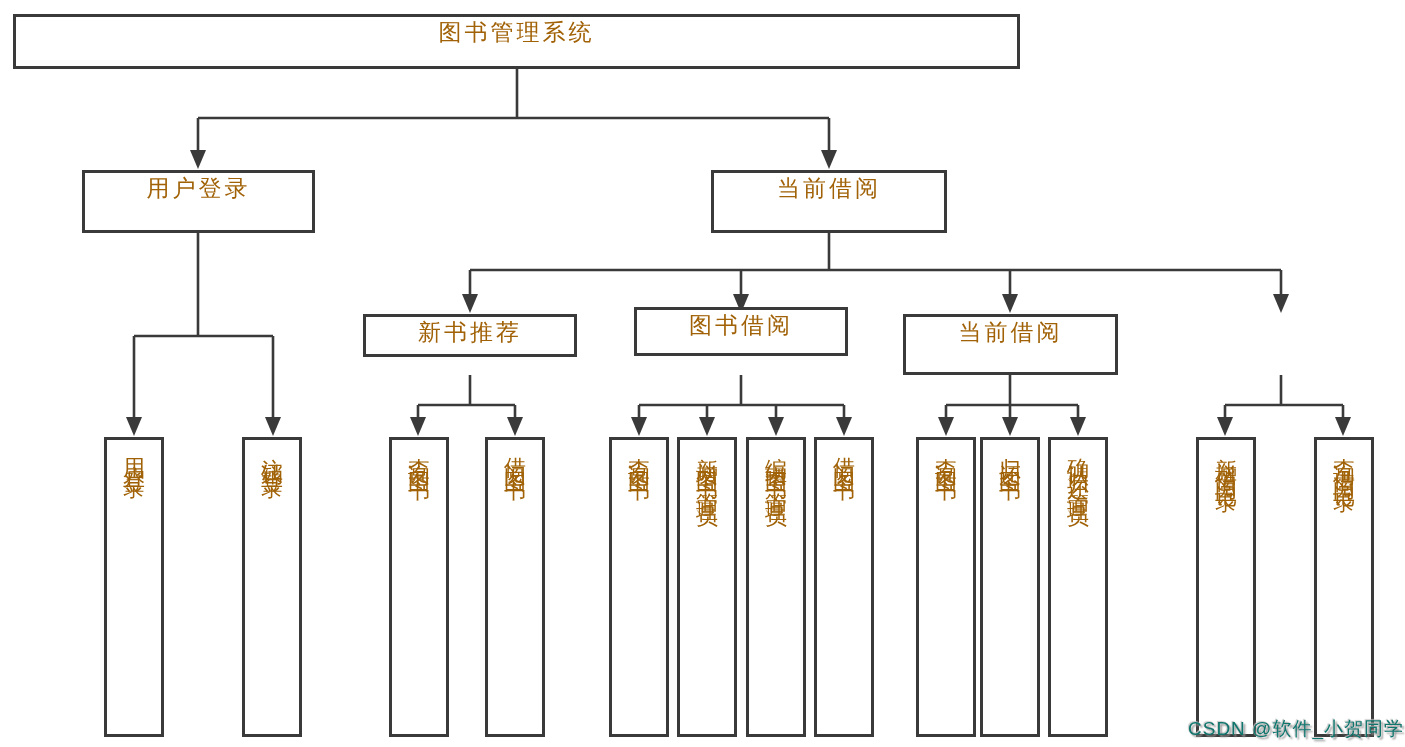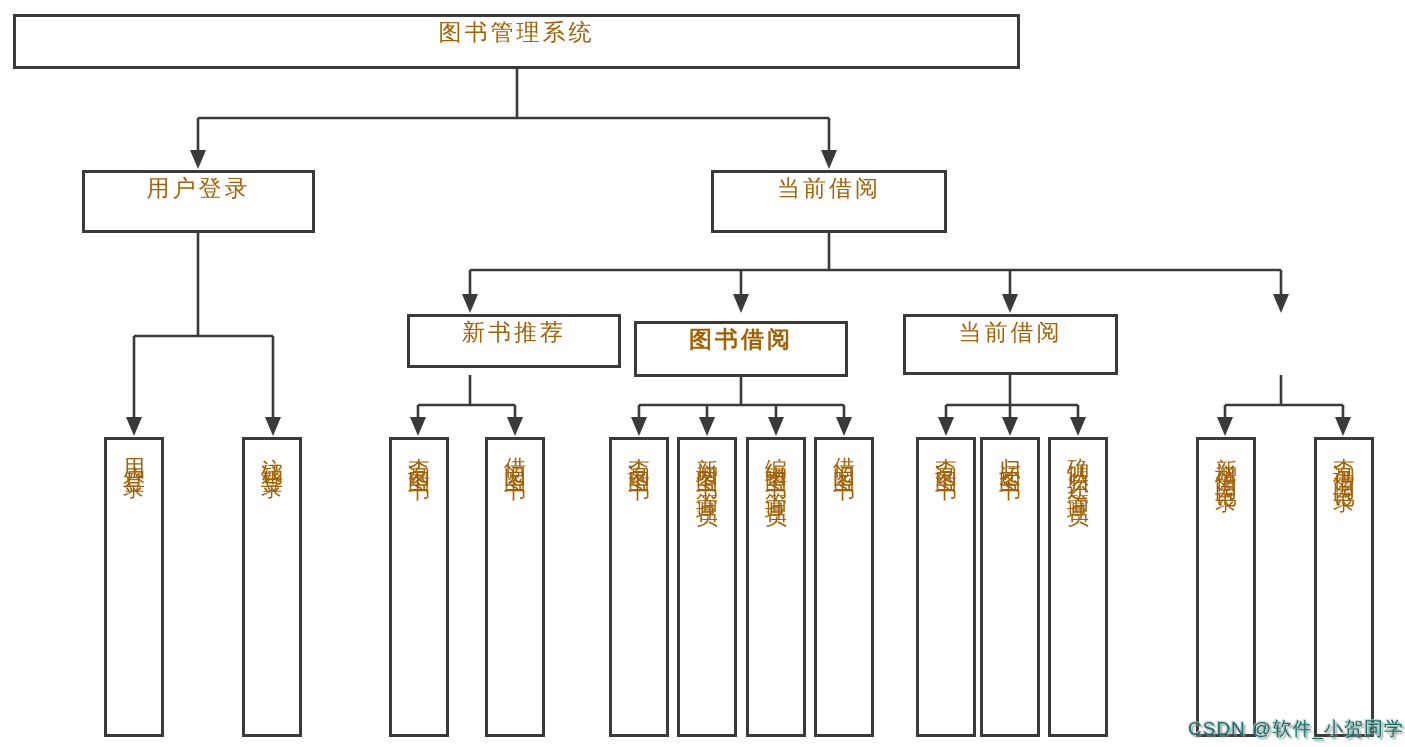--- a/index.html
+++ b/index.html
@@ -49,22 +49,22 @@
     z-index:10;
     white-space:nowrap;
   }
 
   
   #n-root{left:13px;top:14px;width:1007px;height:55px;}
   
   #n-user-login{left:82px;top:170px;width:233px;height:63px;}
   #n-book-mgmt{left:711px;top:170px;width:236px;height:63px;}
   
-  #n-new-book{left:363px;top:314px;width:214px;height:54px;margin-left:44px;}
-  #n-book-borrow{left:634px;top:321px;width:214px;height:56px;font-weight:bold;}
+  #n-new-book{left:363px;top:314px;width:214px;height:43px;}
+  #n-book-borrow{left:634px;top:307px;width:214px;height:49px;}
   #n-current-borrow{left:903px;top:314px;width:215px;height:61px;}
   #n-borrow-record{left:1173px;top:314px;width:217px;height:61px;}
   
   .vbox{top:437px;height:300px;width:60px;}
   #v-user-login{left:104px;}
   #v-logout{left:242px;}
   #v-query-book-a{left:389px;}
   #v-borrow-book-a{left:485px;}
   #v-query-book-b{left:609px;}
   #v-add-book{left:677px;}

